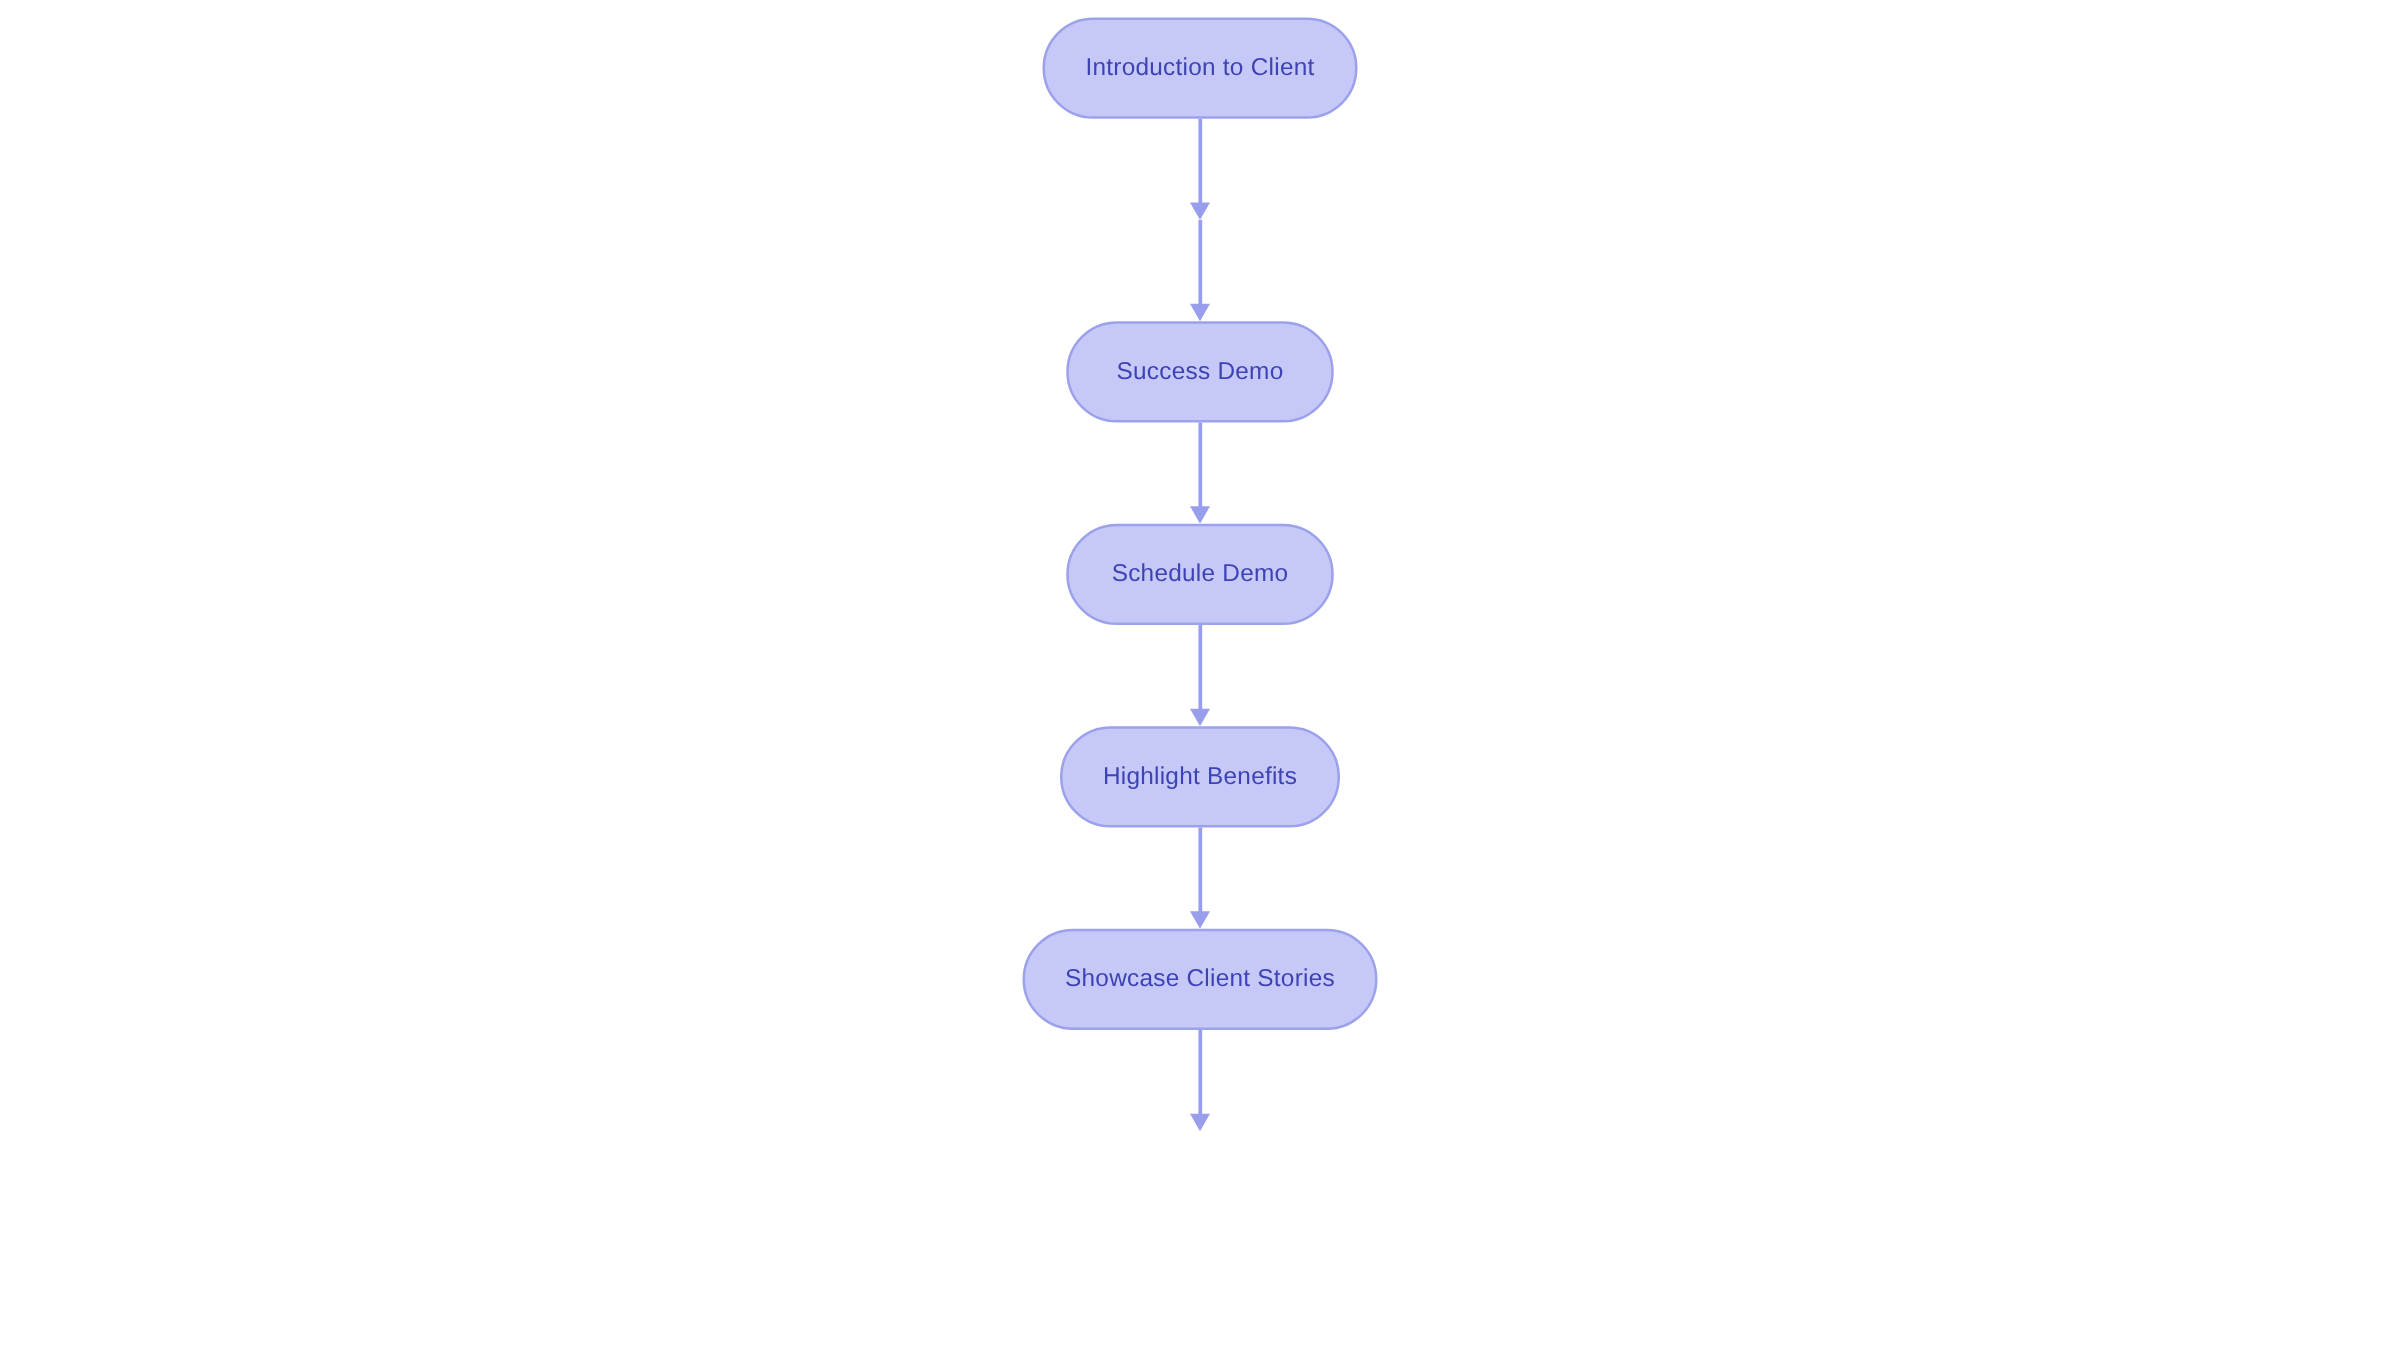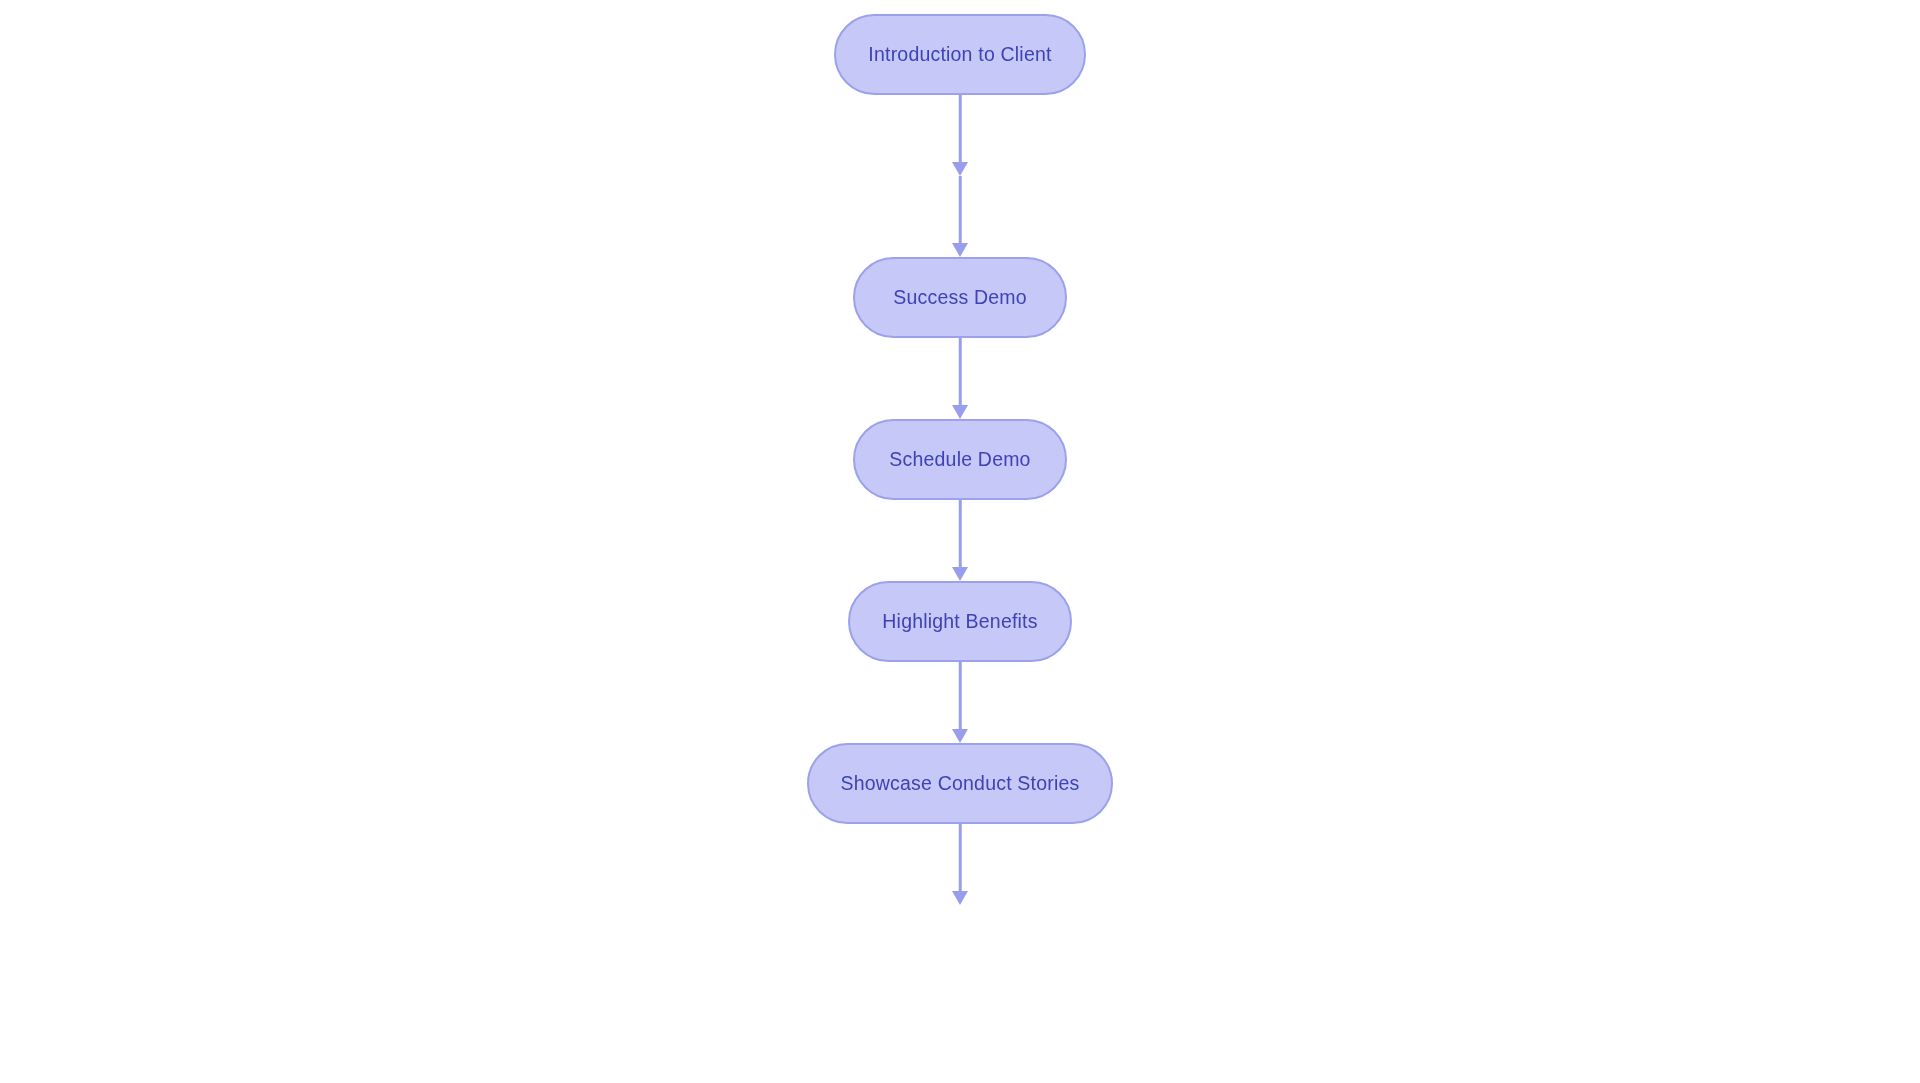--- a/index.html
+++ b/index.html
@@ -108,21 +108,21 @@
     <div class="flow-node">
       <span>Highlight Benefits</span>
     </div>
 
     <div class="connector">
       <div class="line"></div>
       <div class="head"></div>
     </div>
 
     <div class="flow-node">
-      <span>Showcase Conduct Stories</span>
+      <span>Showcase Client Stories</span>
     </div>
 
     <div class="connector">
       <div class="line"></div>
       <div class="head"></div>
     </div>
 
 
   </div>
 </div>

